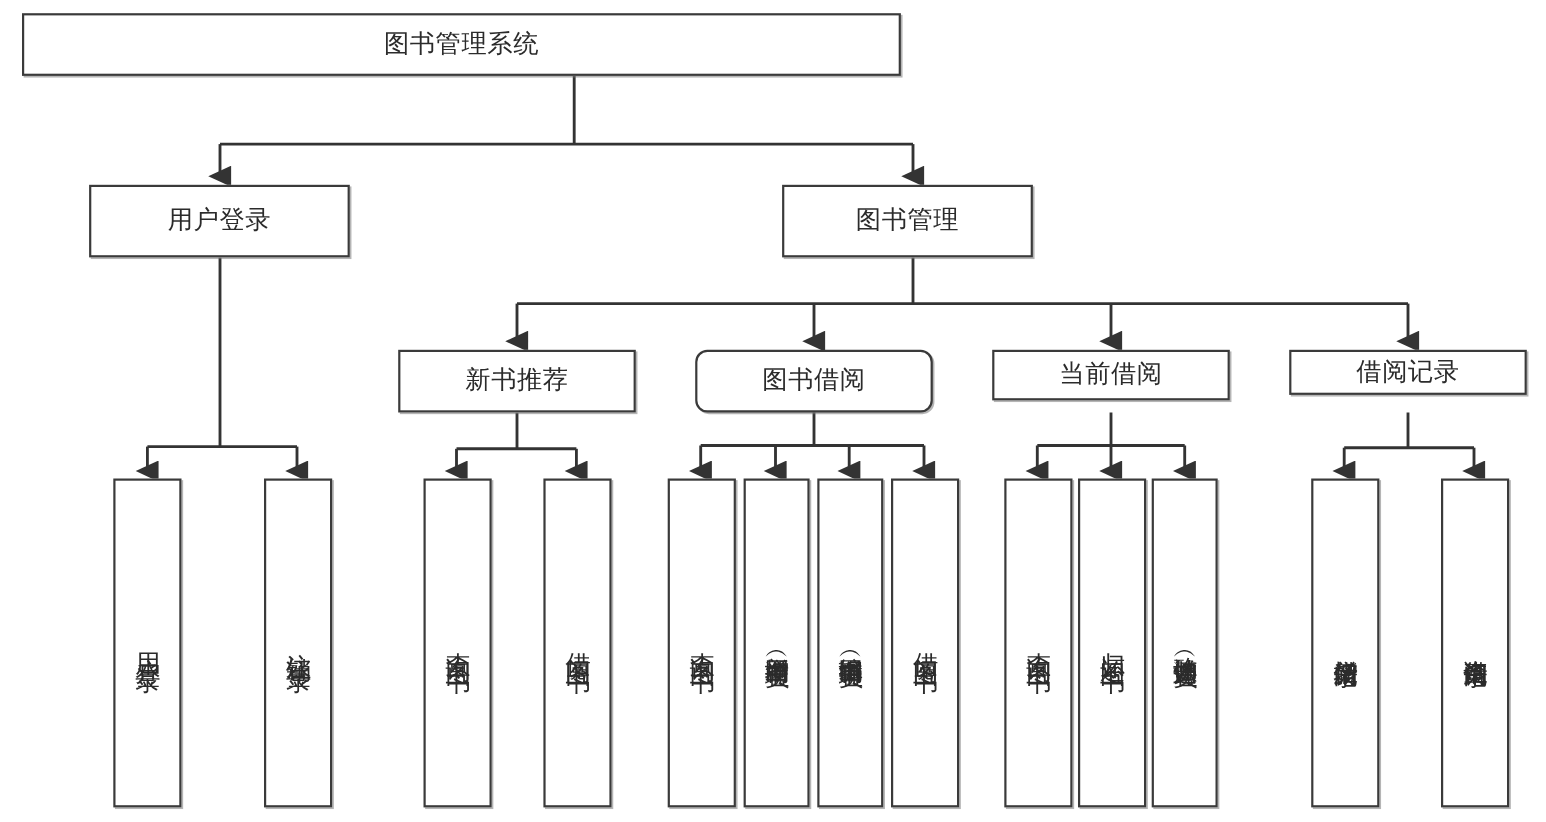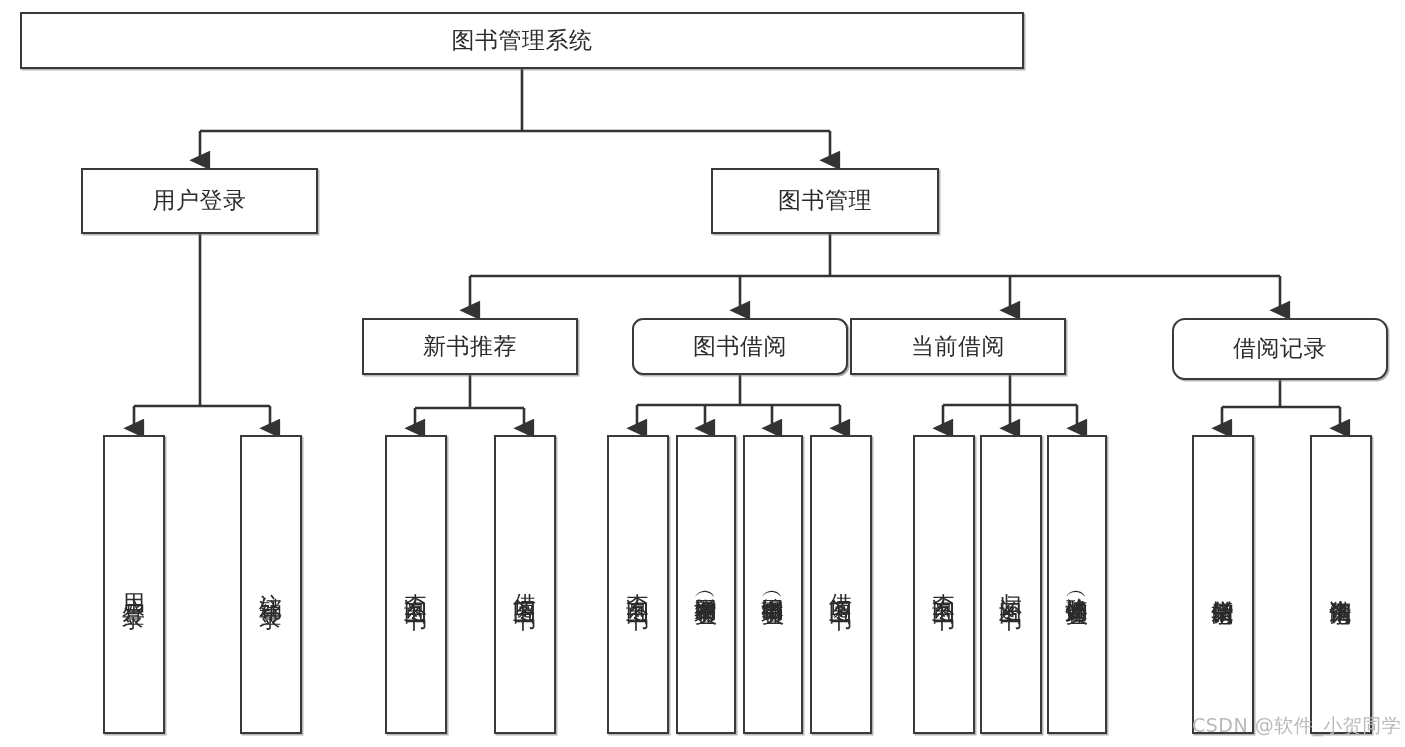--- a/index.html
+++ b/index.html
@@ -131,41 +131,41 @@
     </g>
 
     <g stroke="#333333" stroke-width="2.6" fill="none">
       <path d="M1280,375 L1280,407"></path>
       <path d="M1222,407 L1340,407"></path>
       <path d="M1222,407 L1222,428" marker-end="url(#arrowhead)"></path>
       <path d="M1340,407 L1340,428" marker-end="url(#arrowhead)"></path>
     </g>
   </svg>
 
-  <div class="node-box" style="left:20px; top:12px; width:1004px; height:57px;">
+  <div class="node-box" style="left:20px; top:12px; width:799px; height:57px;">
     <span class="node-label-h">图书管理系统</span>
   </div>
 
   <div class="node-box" style="left:81px; top:168px; width:237px; height:66px;">
     <span class="node-label-h">用户登录</span>
   </div>
   <div class="node-box" style="left:711px; top:168px; width:228px; height:66px;">
     <span class="node-label-h">图书管理</span>
   </div>
 
   <div class="node-box" style="left:362px; top:318px; width:216px; height:57px;">
     <span class="node-label-h">新书推荐</span>
   </div>
   <div class="node-box" style="left:632px; top:318px; width:216px; height:57px;border-radius:11px;">
     <span class="node-label-h">图书借阅</span>
   </div>
-  <div class="node-box" style="left:850px; top:318px; width:216px; height:57px;">
+  <div class="node-box" style="left:902px; top:318px; width:216px; height:46px;">
     <span class="node-label-h">当前借阅</span>
   </div>
-  <div class="node-box" style="left:1172px; top:318px; width:216px; height:62px;border-radius:13px;">
+  <div class="node-box" style="left:1172px; top:318px; width:216px; height:41px;">
     <span class="node-label-h">借阅记录</span>
   </div>
 
   <div class="node-box vbox" style="left:103px; top:435px; width:62px; height:299px;">
     <span class="node-label-v">用户登录</span>
   </div>
   <div class="node-box vbox" style="left:240px; top:435px; width:62px; height:299px;">
     <span class="node-label-v">注销登录</span>
   </div>
 
@@ -199,14 +199,13 @@
     <span class="node-label-v">确认归还（管理员）</span>
   </div>
 
   <div class="node-box vbox tight" style="left:1192px; top:435px; width:62px; height:299px;">
     <span class="node-label-v">新增借阅记录</span>
   </div>
   <div class="node-box vbox tight" style="left:1310px; top:435px; width:62px; height:299px;">
     <span class="node-label-v">查询借阅记录</span>
   </div>
 
-  <div class="watermark">CSDN @软件_小贺同学</div>
 </div>
 
 </body></html>

